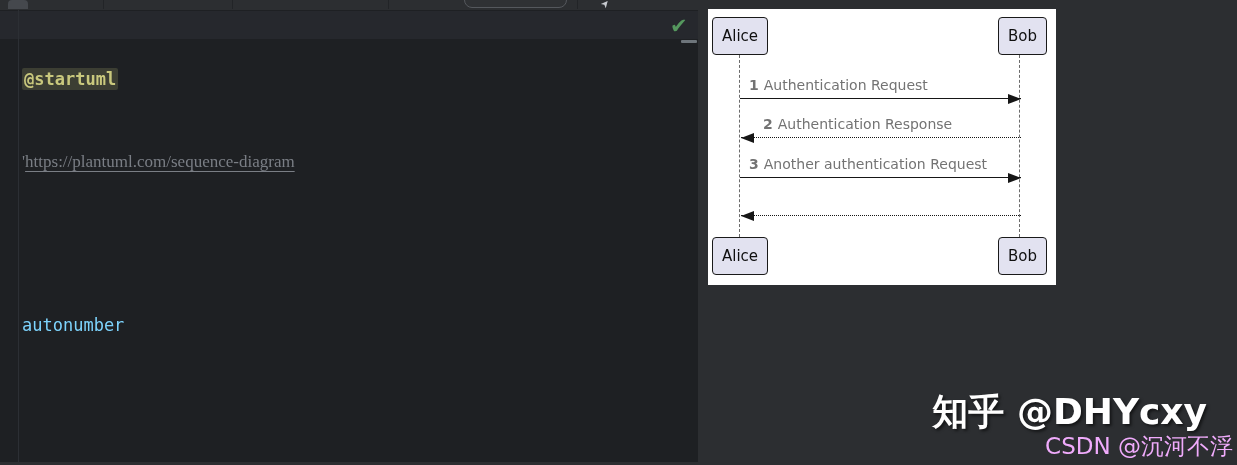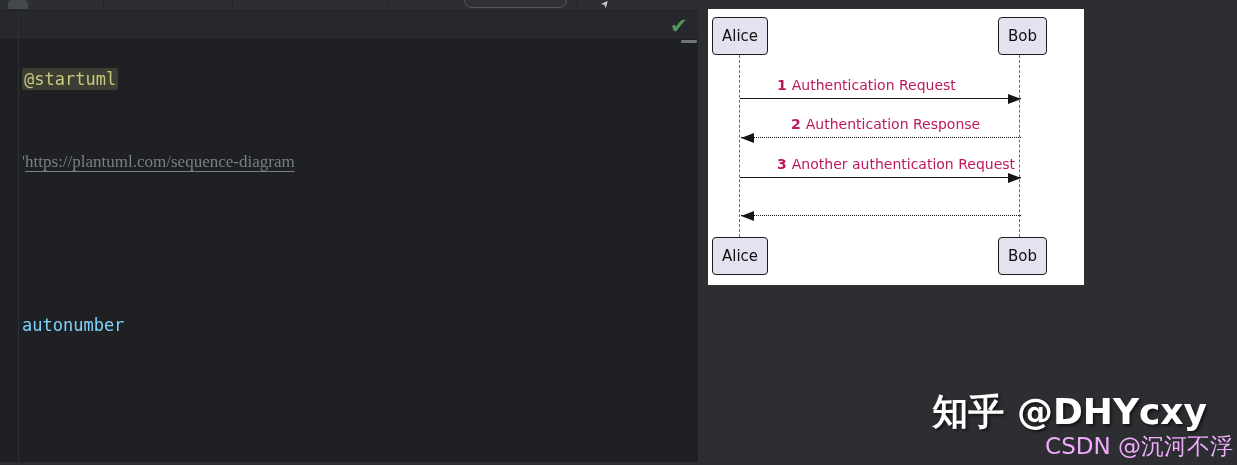--- a/index.html
+++ b/index.html
@@ -19,31 +19,31 @@
   .tsep.s1{left:103px;} .tsep.s2{left:232px;} .tsep.s3{left:388px;} .tsep.s4{left:577px;}
   .toolbar-outline { position:absolute; left:464px; top:-10px; width:103px; height:18px; border:1px solid #55585d; border-radius:8px; background:#2f3134; }
   .toolbar-icon { position:absolute; left:597px; top:-2px; width:16px; height:11px; overflow:hidden; color:#c9ccd1; font-size:10px; line-height:11px; text-align:center; transform:rotate(-50deg); }
 
   
   .editor { position:absolute; left:0; top:10px; width:698px; height:452px; background:#1e2023; overflow:hidden; }
   .caret-guide { position:absolute; left:18px; top:0; width:1px; height:452px; background:#2c2f34; }
   .current-line { position:absolute; left:0; top:1px; width:698px; height:28px; background:#26282d; }
   .code { position:absolute; left:22px; top:1px; font-family:"DejaVu Sans Mono","Liberation Mono",monospace; font-size:17px; line-height:27.4px; white-space:pre; }
   .cline { height:27.4px; min-height:27.4px; }
-  .l-meta   { color:#c9c87d; }
+  .l-meta   { color:#c9c87d;font-weight:bold; }
   .l-meta .tok { background:#3c3e33; padding:1px 2px; border-radius:2px; }
   .l-comment{ color:#7a7e85;font-family:Liberation Serif, serif; }
   .l-comment .url { text-decoration:underline; text-underline-offset:4px; }
   .l-kw     { color:#7dd3fc; }
 
   .inspect-check { position:absolute; left:670px; top:2px; font-size:21px; font-weight:bold; color:#55985e; line-height:28px; }
   .scroll-mark   { position:absolute; left:681px; top:30px; width:16px; height:3px; background:#6e757b; border-radius:1px; }
 
   
-  .diagram { position:absolute; left:708px; top:9px; width:376px; height:276px; background:#ffffff; }
+  .diagram { position:absolute; left:708px; top:9px; width:348px; height:276px; background:#ffffff; }
   .pbox {
     position:absolute; background:#e2e2f0; border:1.5px solid #1a1a1a; border-radius:4px;
     display:flex; align-items:center; justify-content:center;
     font-size:15px; color:#0f0f0f;
   }
   .alice-top{ left:4px;  top:8px;   width:56px; height:38px; }
   .bob-top  { left:290px;top:8px;   width:49px; height:38px; }
   .alice-bot{ left:4px;  top:228px; width:56px; height:38px; }
   .bob-bot  { left:290px;top:228px; width:49px; height:38px; }
 
@@ -57,21 +57,21 @@
   .m2{ left:33px; top:128px; width:280px; }
   .m3{ left:32px; top:168px; width:281px; }
   .m4{ left:33px; top:206px; width:280px; }
 
   .ah { position:absolute; width:0; height:0; border-top:5px solid transparent; border-bottom:5px solid transparent; }
   .ah.right { border-left:13px solid #161616; }
   .ah.left  { border-right:13px solid #161616; }
   .a1{ left:300px; top:85px; } .a2{ left:33px; top:124px; }
   .a3{ left:300px; top:164px; } .a4{ left:33px; top:202px; }
 
-  .mlabel { position:absolute; font-size:14px; color:#be185d; white-space:nowrap;margin-left:28px; }
+  .mlabel { position:absolute; font-size:14px; color:#737373; white-space:nowrap; }
   .mlabel b { margin-right:5px; }
   .lb1{ left:41px; top:68px; } .lb2{ left:55px; top:107px;text-align:center; }
   .lb3{ left:41px; top:147px; } .lb4{ left:50px; top:185px; }
 
   
   .wm-zhihu {
     position:absolute; right:30px; top:388px;
     font-size:36px; font-weight:bold; color:#ffffff;
     text-shadow:2px 2px 3px rgba(0,0,0,0.55);
     white-space:nowrap;

